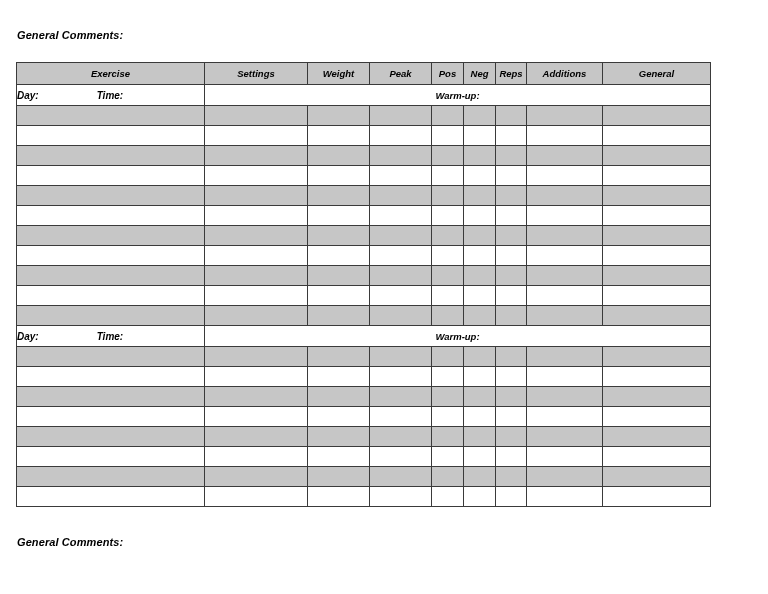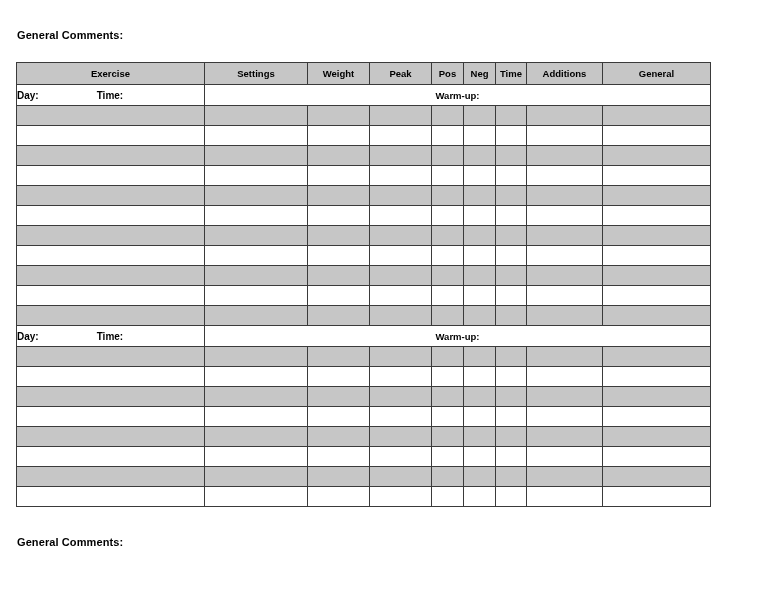--- a/index.html
+++ b/index.html
@@ -14,20 +14,21 @@
     color: #000000;
     overflow: hidden;
     position: relative;
   }
 
   .page {
     position: relative;
     width: 768px;
     height: 468px;
     box-sizing: border-box;
+    font-style: italic;
   }
 
   .comments-label {
     position: absolute;
     left: 17px;
     font-size: 11px;
     font-weight: bold;
     letter-spacing: 0.1px;
     white-space: nowrap;
   }
@@ -121,21 +122,21 @@
         <col class="c-comments">
     </colgroup>
     <thead>
       <tr>
         <th>Exercise</th>
         <th>Settings</th>
         <th>Weight</th>
         <th>Peak</th>
         <th>Pos</th>
         <th>Neg</th>
-        <th>Time</th>
+        <th>Reps</th>
         <th>Additions</th>
         <th>General</th>
       </tr>
     </thead>
     <tbody id="sheet-body">
         <tr class="daytime">
           <td class="daytime-cell">
             <div class="dt-inner">
               <span>Day:</span>
               <span>Time:</span>

